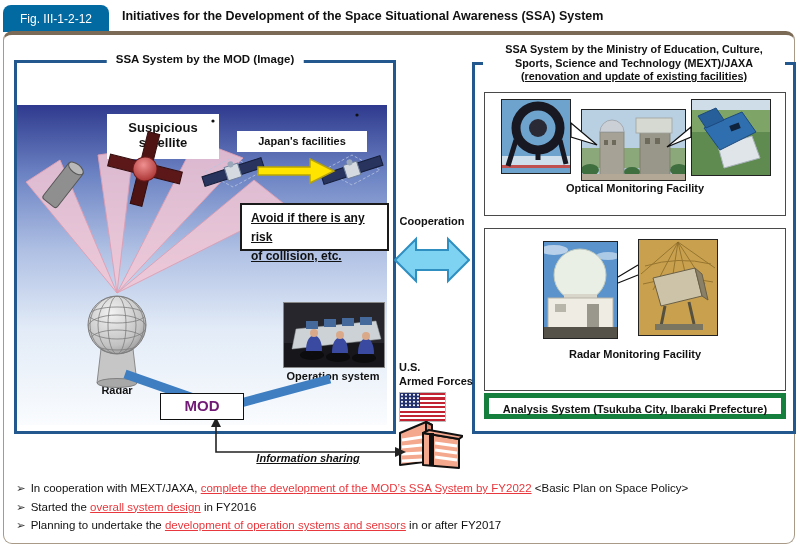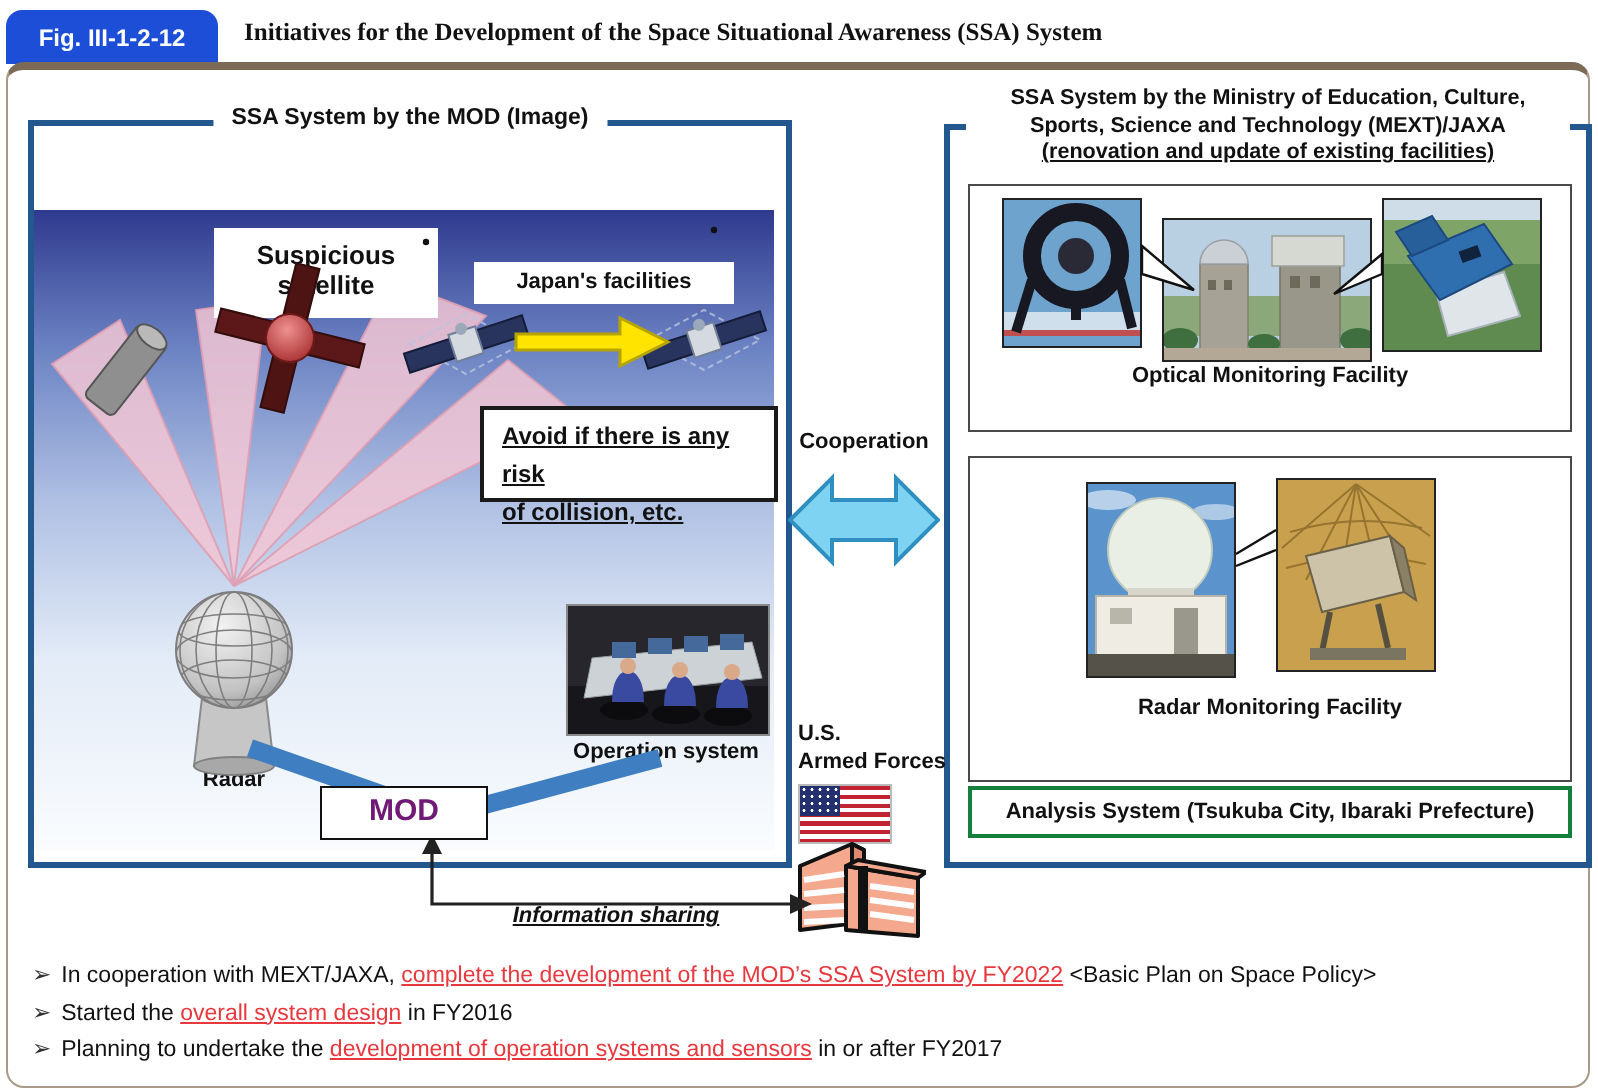--- a/index.html
+++ b/index.html
@@ -1,22 +1,22 @@
 <!DOCTYPE html>
 <html><head>
 <meta charset="utf-8">
 <style>
   html,body{margin:0;padding:0;background:#fff;}
   body{font-family:"Liberation Sans", sans-serif; -webkit-font-smoothing:antialiased;}
   .stage{position:relative;width:799px;height:544px;background:#fff;overflow:hidden;}
 
   
-  .fig-tab{position:absolute;left:3px;top:5px;width:106px;height:27px;background:#1d4ed8;
-    border-radius:8px 8px 0 0;color:#fff;font-size:12px;font-weight:bold;text-align:center;line-height:28px;}
-  .fig-title{position:absolute;left:122px;top:9px;font-size:12.5px;font-weight:bold;color:#111;font-family:Liberation Serif, serif;}
+  .fig-tab{position:absolute;left:3px;top:5px;width:106px;height:27px;background:#0369a1;
+    border-radius:8px 8px 0 0;color:#fff;font-size:12px;font-weight:normal;text-align:center;line-height:28px;}
+  .fig-title{position:absolute;left:122px;top:9px;font-size:12.5px;font-weight:bold;color:#111;}
   .panel{position:absolute;left:3px;top:31px;width:790px;height:508px;background:#fff;
     border:1px solid #a89a87;border-top:4px solid #7b6a55;border-radius:9px;}
 
   
   .mod-box{position:absolute;left:14px;top:60px;width:376px;height:368px;border:3px solid #23588f;background:#fff;}
   .box-title{position:absolute;top:-10px;left:50%;transform:translateX(-50%);background:#fff;
     padding:0 9px;font-size:11.5px;font-weight:bold;color:#111;white-space:nowrap;z-index:5;}
   .sky{position:absolute;left:0;top:42px;width:370px;height:320px;
     background:linear-gradient(180deg,#2f3a8e 0%,#6d84c4 22%,#aebfe3 45%,#e2ebf7 70%,#fafcfe 100%);z-index:0;}
   .svg-beams{position:absolute;left:0;top:0;z-index:1;}
@@ -52,21 +52,21 @@
     font-style:italic;text-decoration:underline;color:#111;}
 
   
   .mext-box{position:absolute;left:472px;top:62px;width:318px;height:366px;border:3px solid #23588f;background:#fff;}
   .mext-title{position:absolute;top:-22px;left:50%;transform:translateX(-50%);width:302px;background:#fff;
     text-align:center;font-size:10.8px;font-weight:bold;line-height:13.5px;color:#111;z-index:5;}
   .mext-title .u{text-decoration:underline;}
   .sub-box{position:absolute;left:9px;background:#fff;border:1.5px solid #4a4a4a;box-sizing:border-box;}
   .sub-optical{top:27px;width:302px;height:124px;}
   .sub-radarf{top:163px;width:302px;height:163px;}
-  .analysis-box{position:absolute;left:9px;top:328px;width:302px;height:26px;border:2px solid #15803d;box-sizing:border-box;
+  .analysis-box{position:absolute;left:9px;top:328px;width:302px;height:26px;border:5px solid #15803d;box-sizing:border-box;
     text-align:center;font-size:11px;font-weight:bold;line-height:23px;color:#111;}
   .photo{position:absolute;border:1px solid #222;box-sizing:border-box;overflow:hidden;}
   .ph-tele{left:16px;top:6px;width:70px;height:75px;}
   .ph-obs{left:96px;top:16px;width:105px;height:72px;}
   .ph-mount{left:206px;top:6px;width:80px;height:77px;}
   .ph-radome{left:58px;top:12px;width:75px;height:98px;}
   .ph-dish{left:153px;top:10px;width:80px;height:97px;}
   .fac-label{position:absolute;left:0;width:100%;text-align:center;font-size:11px;font-weight:bold;line-height:14px;color:#111;}
   .fac-optical{top:88px;}
   .fac-radarf{top:118px;}

